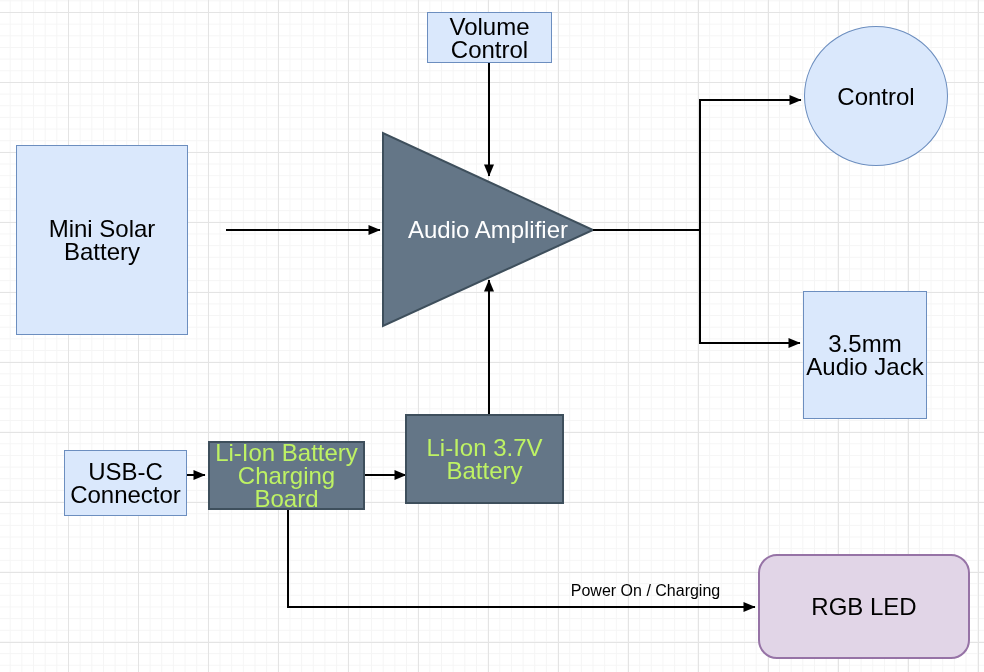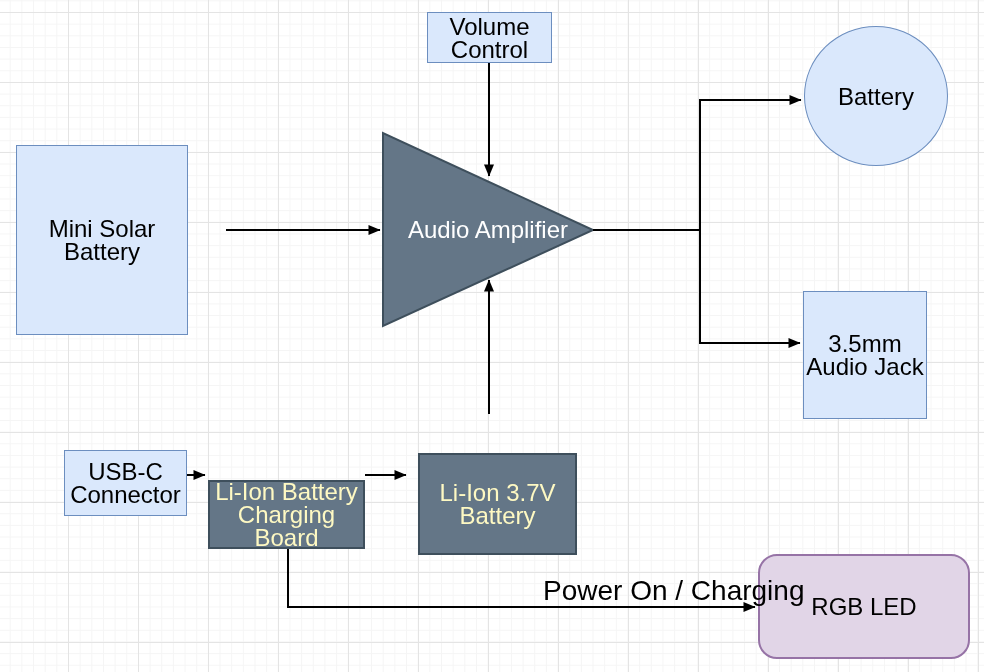--- a/index.html
+++ b/index.html
@@ -19,40 +19,40 @@
   }
   #edges{position:absolute;left:0;top:0;z-index:1;}
   .node{
     position:absolute;z-index:2;
     display:flex;align-items:center;justify-content:center;
     text-align:center;
     font-size:24px;line-height:23px;color:#000000;
     box-sizing:border-box;
   }
   .blue{background:#dae8fc;border:1.5px solid #6c8ebf;}
-  .slate{background:#647687;border:2px solid #3e4f5c;color:#fef9c3;margin-top:39px;}
+  .slate{background:#647687;border:2px solid #3e4f5c;color:#bef264;}
   .purple{background:#e1d5e7;border:2px solid #9673a6;border-radius:16px;}
   .ellipse{border-radius:50%;}
   .nofill{background:transparent;border:none;pointer-events:none;color:#ffffff;}
 
   .n-volume{left:427px;top:12px;width:125px;height:51px;}
   .n-speaker{left:804px;top:26px;width:144px;height:140px;}
   .n-solar{left:16px;top:129px;width:172px;height:190px;margin-top:16px;}
   .n-amp-label{left:383px;top:133px;width:210px;height:193px;}
   .n-jack{left:803px;top:291px;width:124px;height:128px;}
   .n-usbc{left:64px;top:450px;width:123px;height:66px;}
   .n-board{left:208px;top:441px;width:157px;height:69px;}
-  .n-battery{left:418px;top:414px;width:159px;height:102px;}
+  .n-battery{left:405px;top:414px;width:159px;height:90px;}
   .n-battery .lbl{max-width:120px;}
   .n-led{left:758px;top:554px;width:212px;height:105px;border-radius:19px;}
 
   .edge-label{
     position:absolute;z-index:2;
     left:543px;top:580px;width:205px;
-    font-size:28px;line-height:22px;color:#000000;
+    font-size:16px;line-height:22px;color:#000000;
     text-align:center;white-space:nowrap;
   }
 </style>
 </head>
 <body>
 
 <div id="canvas">
 
   <svg id="edges" width="984" height="672" viewBox="0 0 984 672">
     <defs>
@@ -71,21 +71,21 @@
     <polyline points="174,475 205,475" fill="none" stroke="#000" stroke-width="2" marker-end="url(#arrow)"></polyline>
     <polyline points="365,475 406,475" fill="none" stroke="#000" stroke-width="2" marker-end="url(#arrow)"></polyline>
     <polyline points="288,510 288,607 755,607" fill="none" stroke="#000" stroke-width="2" marker-end="url(#arrow)"></polyline>
   </svg>
 
   <div class="node blue n-volume">
     <span class="lbl">Volume Control</span>
   </div>
 
   <div class="node blue ellipse n-speaker">
-    <span class="lbl">Battery</span>
+    <span class="lbl">Control</span>
   </div>
 
   <div class="node blue n-solar">
     <span class="lbl">Mini Solar Battery</span>
   </div>
 
   <div class="node nofill n-amp-label">
     <span class="lbl">Audio Amplifier</span>
   </div>
 

